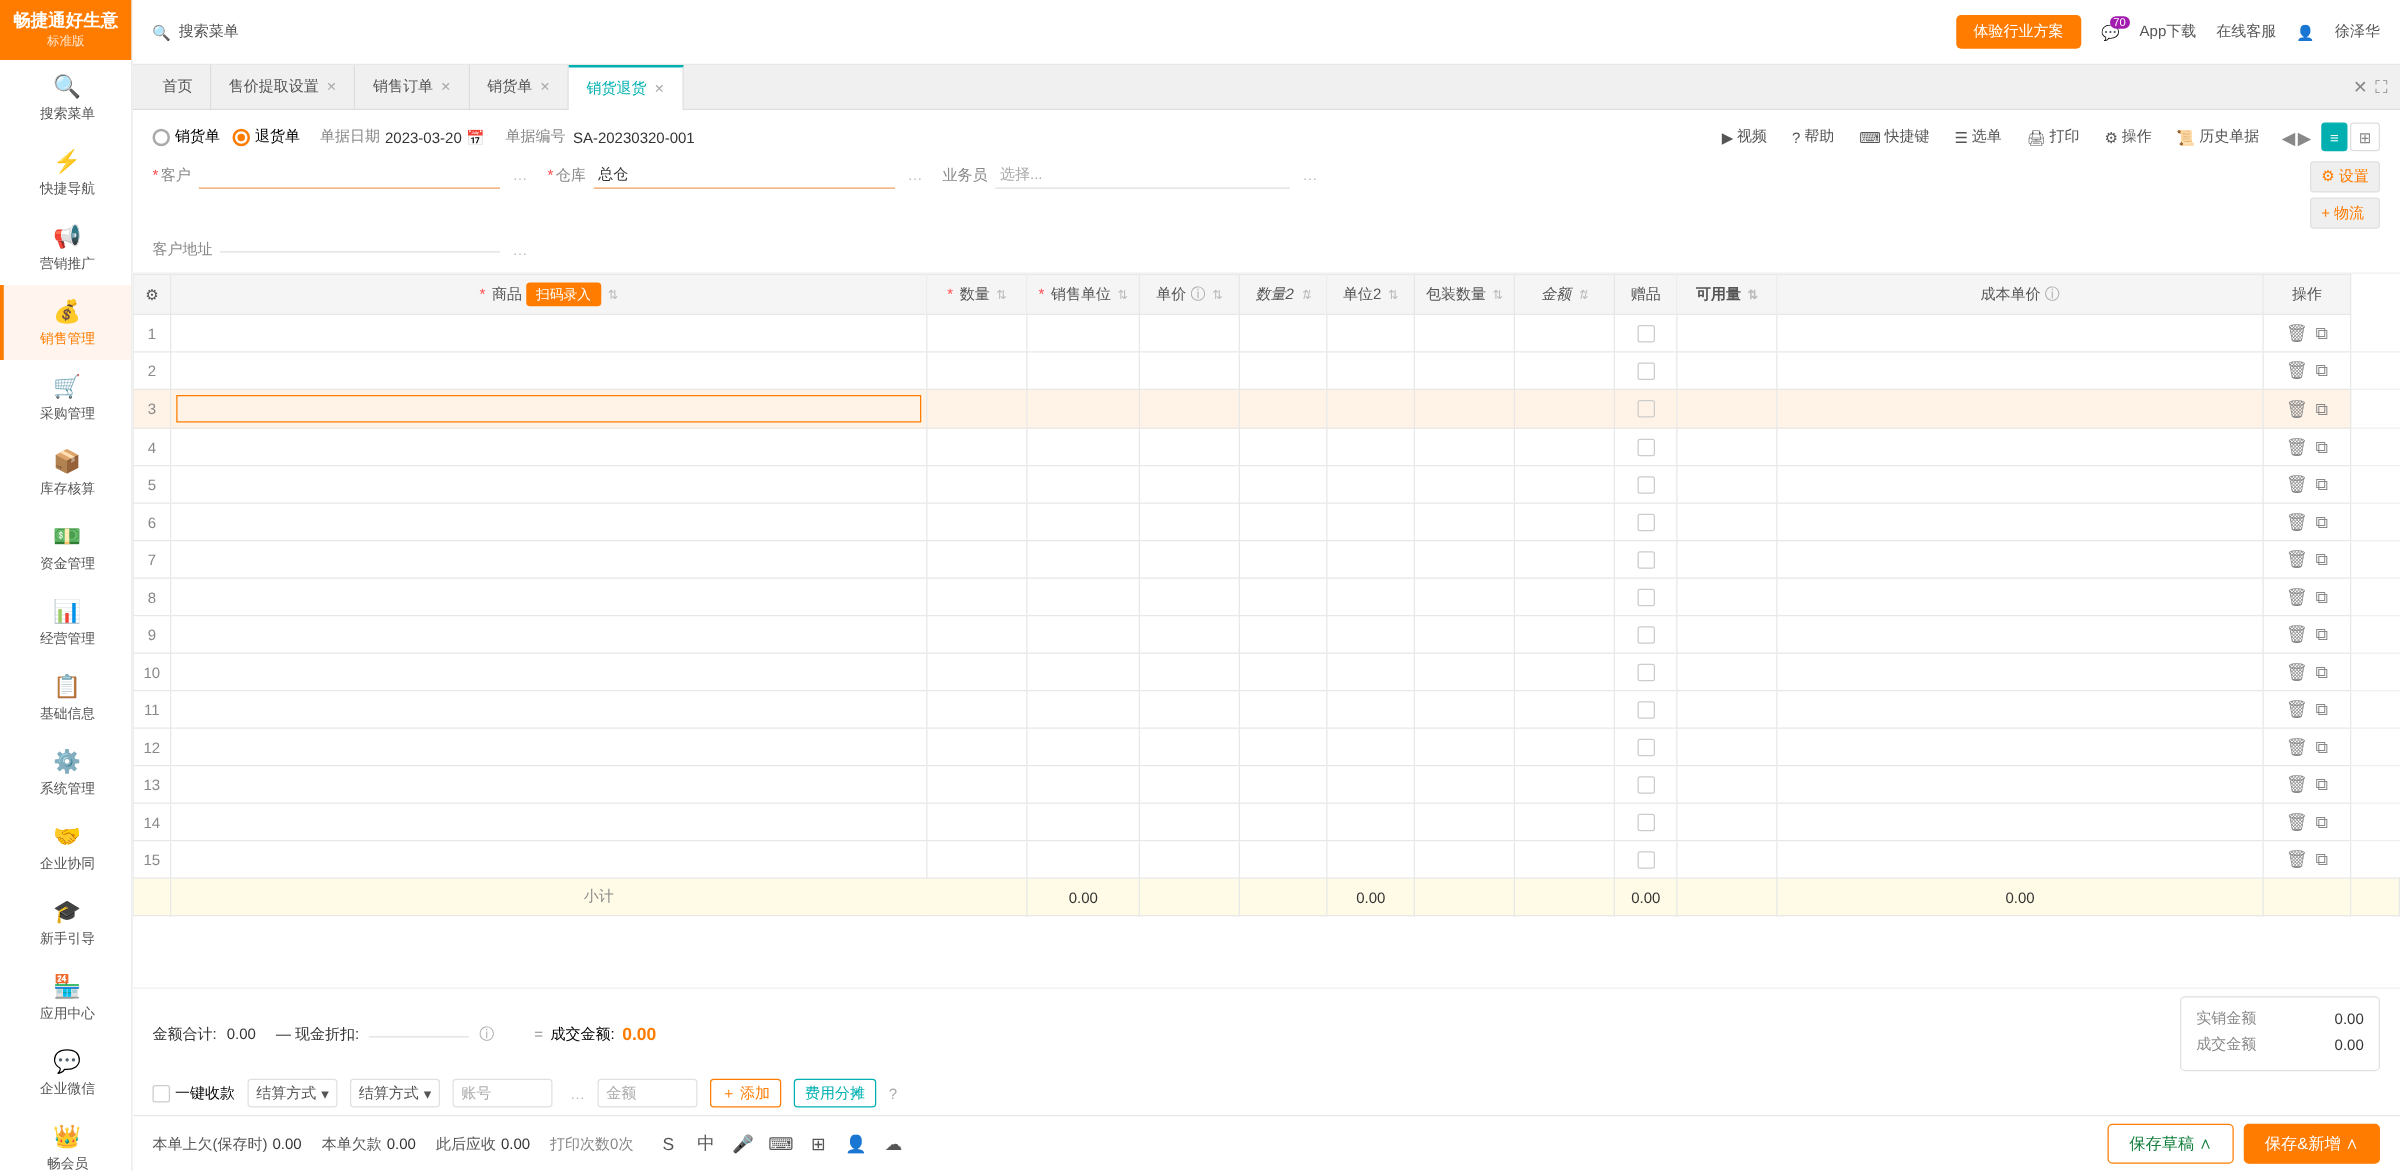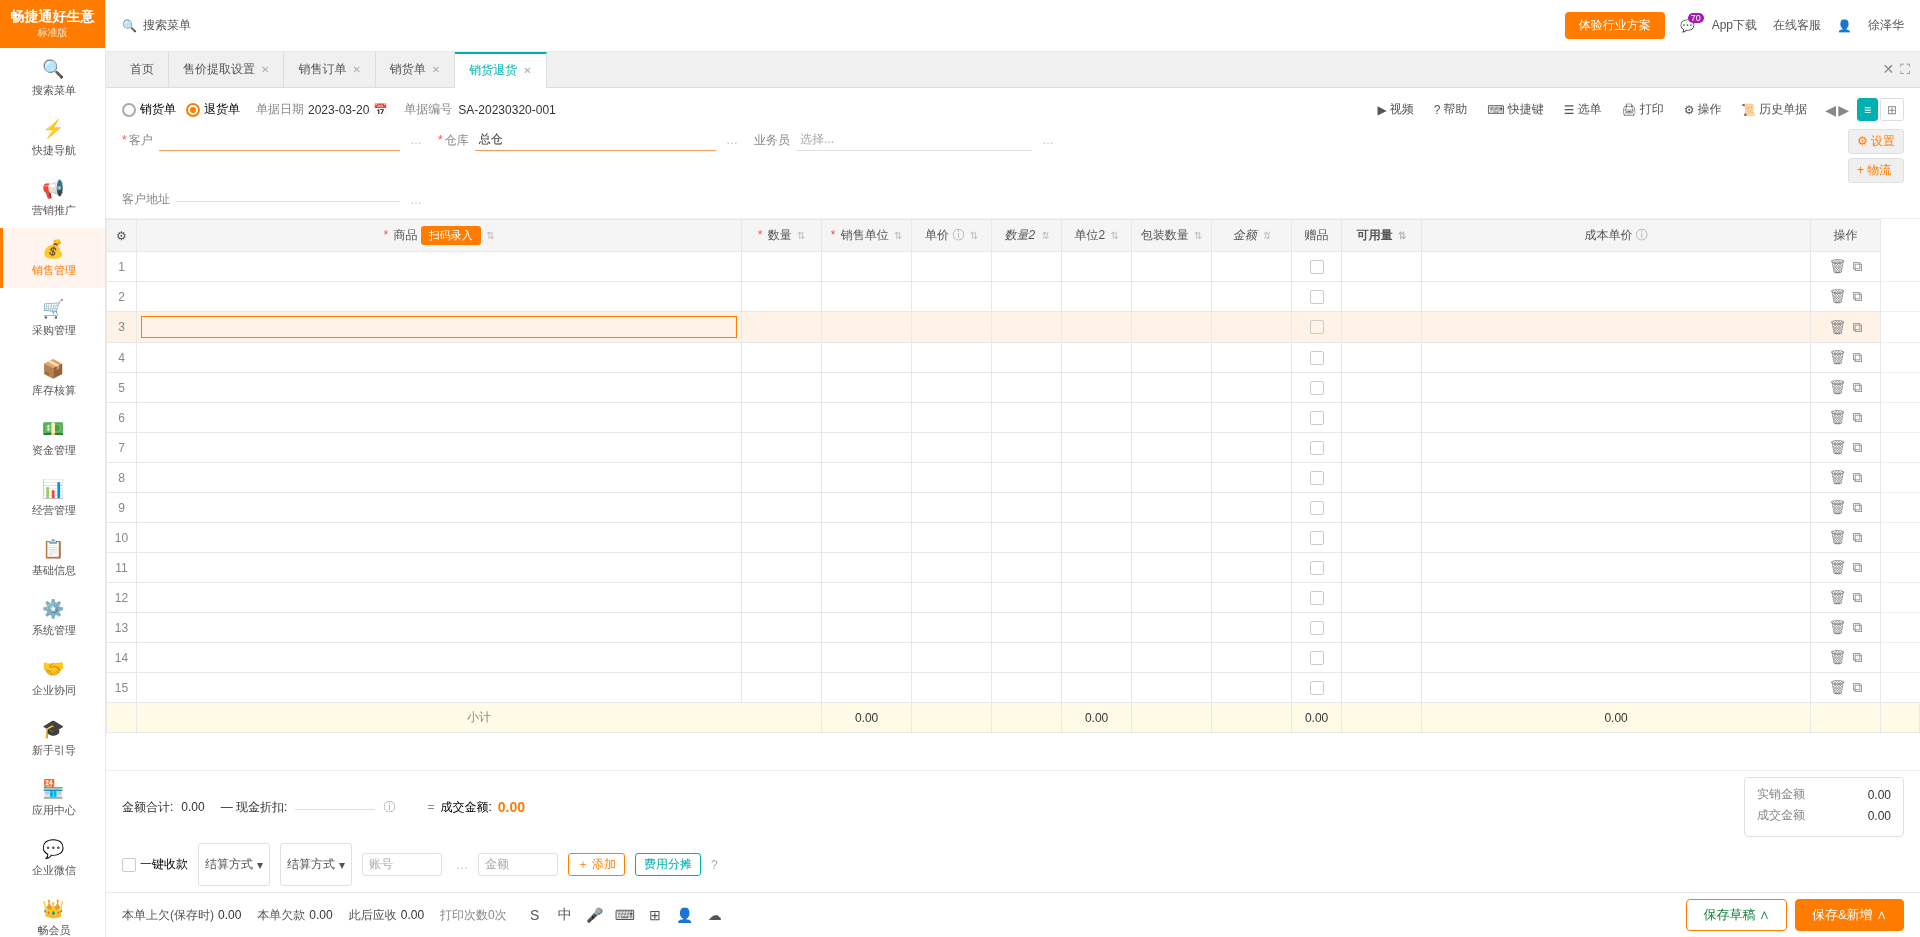--- a/index.html
+++ b/index.html
@@ -82,21 +82,21 @@
 
     
     .form-footer { border-top: 1px solid #f0f0f0; padding: 6px 16px; background: #fff; }
     .footer-row1 { display: flex; align-items: center; gap: 16px; margin-bottom: 6px; }
     .footer-amount { display: flex; align-items: center; gap: 8px; color: #333; }
     .footer-total { display: flex; align-items: center; gap: 6px; margin-left: 16px; }
     .footer-total .eq-sign { color: #888; }
     .footer-total .total-val { color: #ff7c00; font-size: 14px; font-weight: bold; }
     .footer-row2 { display: flex; align-items: center; gap: 10px; }
     .footer-checkbox { display: flex; align-items: center; gap: 4px; cursor: pointer; }
-    .footer-select { border: 1px solid #e0e0e0; border-radius: 3px; padding: 12px 6px; color: #555; cursor: pointer; display: flex; align-items: center; gap: 4px; }
+    .footer-select { border: 1px solid #e0e0e0; border-radius: 3px; padding: 2px 6px; color: #555; cursor: pointer; display: flex; align-items: center; gap: 4px; }
     .footer-input { border: 1px solid #e0e0e0; border-radius: 3px; padding: 2px 6px; color: #555; min-width: 80px; }
     .add-btn { background: #fff; border: 1px solid #ff7c00; color: #ff7c00; border-radius: 3px; padding: 2px 8px; cursor: pointer; display: flex; align-items: center; gap: 3px; }
     .fee-btn { background: #fff; border: 1px solid #00b0b0; color: #00b0b0; border-radius: 3px; padding: 2px 8px; cursor: pointer; }
     .help-icon { color: #aaa; cursor: pointer; }
 
     
     .bottom-bar { border-top: 1px solid #e8e8e8; padding: 6px 16px; background: #fff; display: flex; align-items: center; justify-content: space-between; }
     .bottom-stats { display: flex; align-items: center; gap: 16px; color: #555; font-size: 12px; }
     .bottom-stats .stat-item { display: flex; align-items: center; gap: 4px; }
     .stat-val { color: #333; font-weight: 500; }

